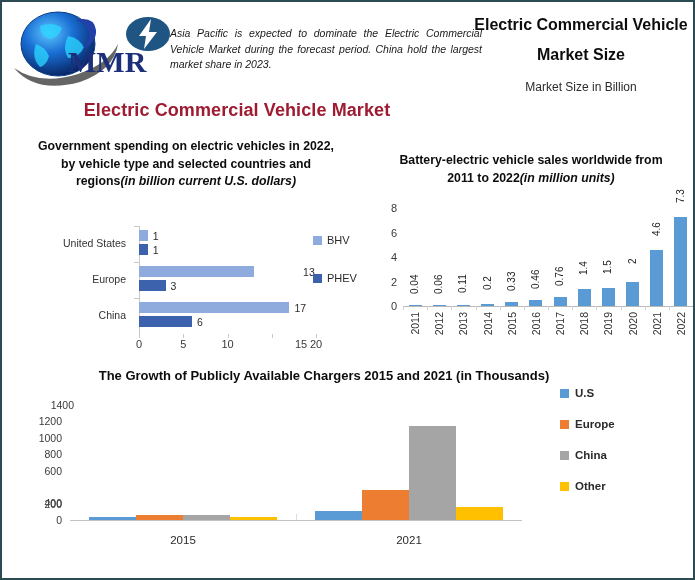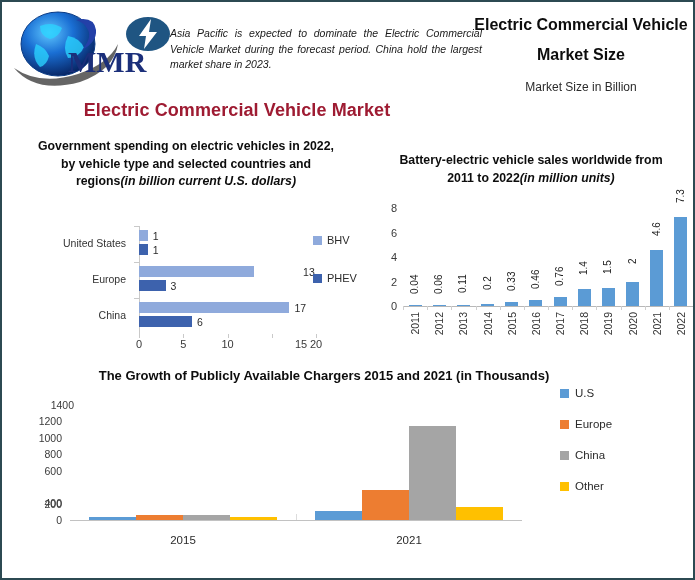--- a/index.html
+++ b/index.html
@@ -76,21 +76,21 @@
 
   
   #chart-chargers { position: absolute; left: 10px; top: 363px; width: 675px; height: 210px; }
   .bc-title { font-size: 13px; font-weight: bold; color: #0d0d0d; text-align: center; width: 580px; margin-left: 22px; padding-top: 3px; }
   .bc-plot { position: absolute; left: 0; top: 40px; width: 675px; height: 165px; }
   .bc-ylabel { position: absolute; right: 0; font-size: 10.5px; color: #3a3a3a; transform: translateY(-50%); }
   .bc-base { position: absolute; left: 58px; width: 452px; height: 1px; background: #c2c2c2; }
   .bc-sep { position: absolute; width: 1px; background: #dcdcdc; }
   .bc-bar { position: absolute; }
   .bc-grouplabel { position: absolute; font-size: 11.5px; color: #2b2b2b; transform: translateX(-50%); }
-  .bc-legend { position: absolute; left: 548px; top: 22px; }
+  .bc-legend { position: absolute; left: 548px; top: 22px; font-weight: bold; }
   .bc-legend .lg-row { display: flex; align-items: center; margin-bottom: 19px; }
   .bc-legend .lg-swatch { width: 9px; height: 9px; margin-right: 6px; }
   .bc-legend .lg-text { font-size: 11.5px; color: #2b2b2b; }
 </style>
 </head>
 <body>
 
 <div id="infographic">
 
   <div class="logo-wrap">

